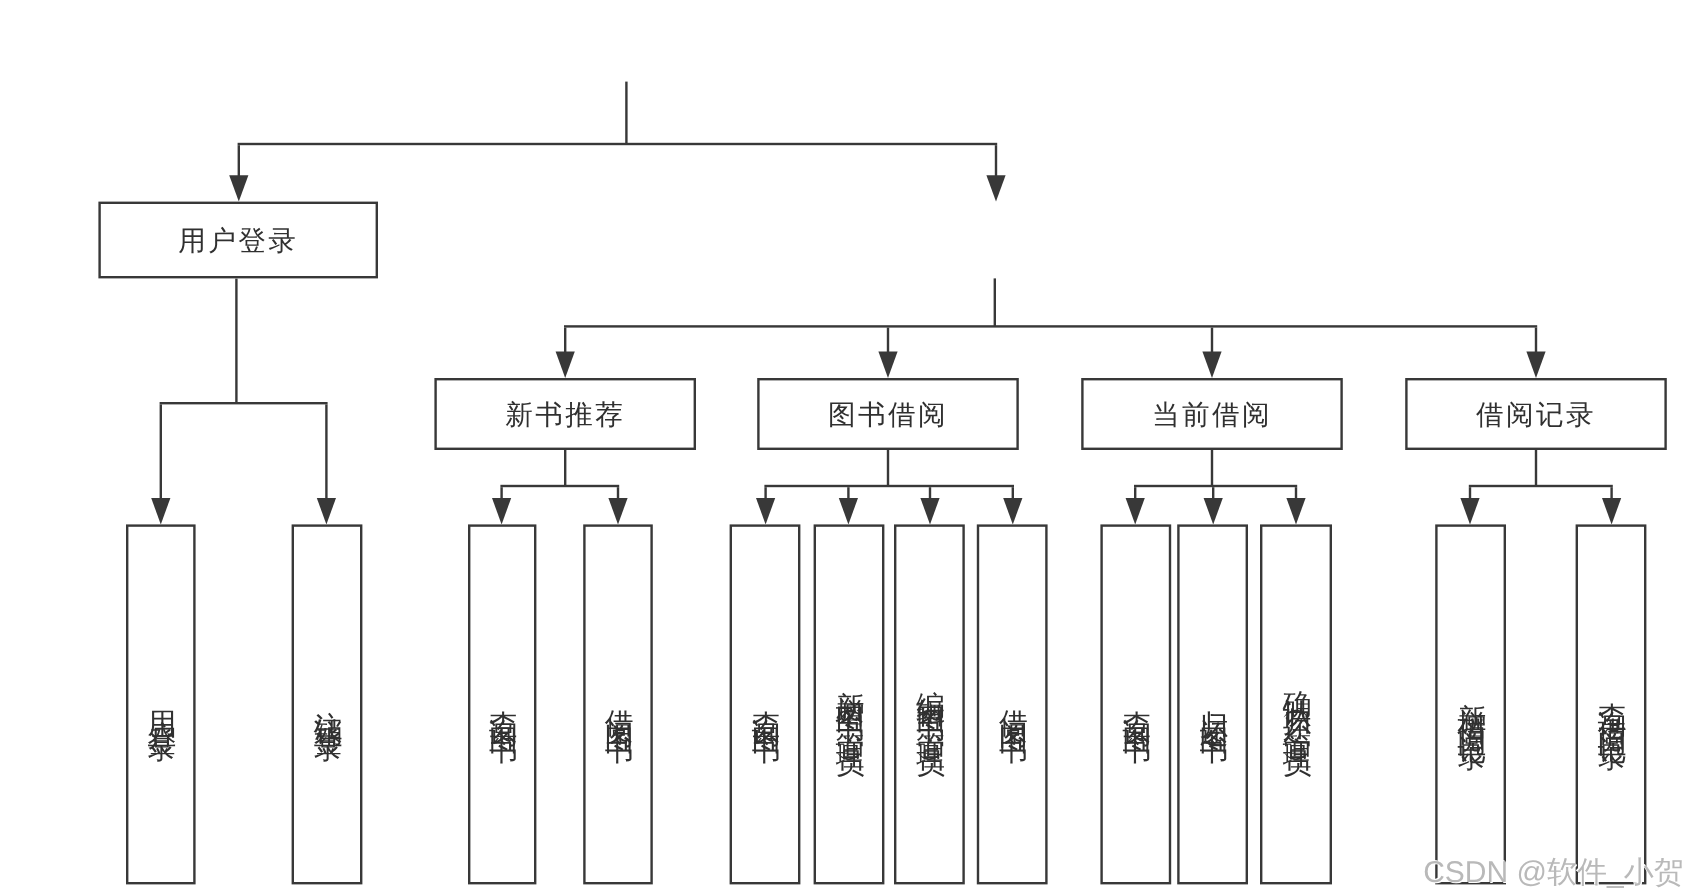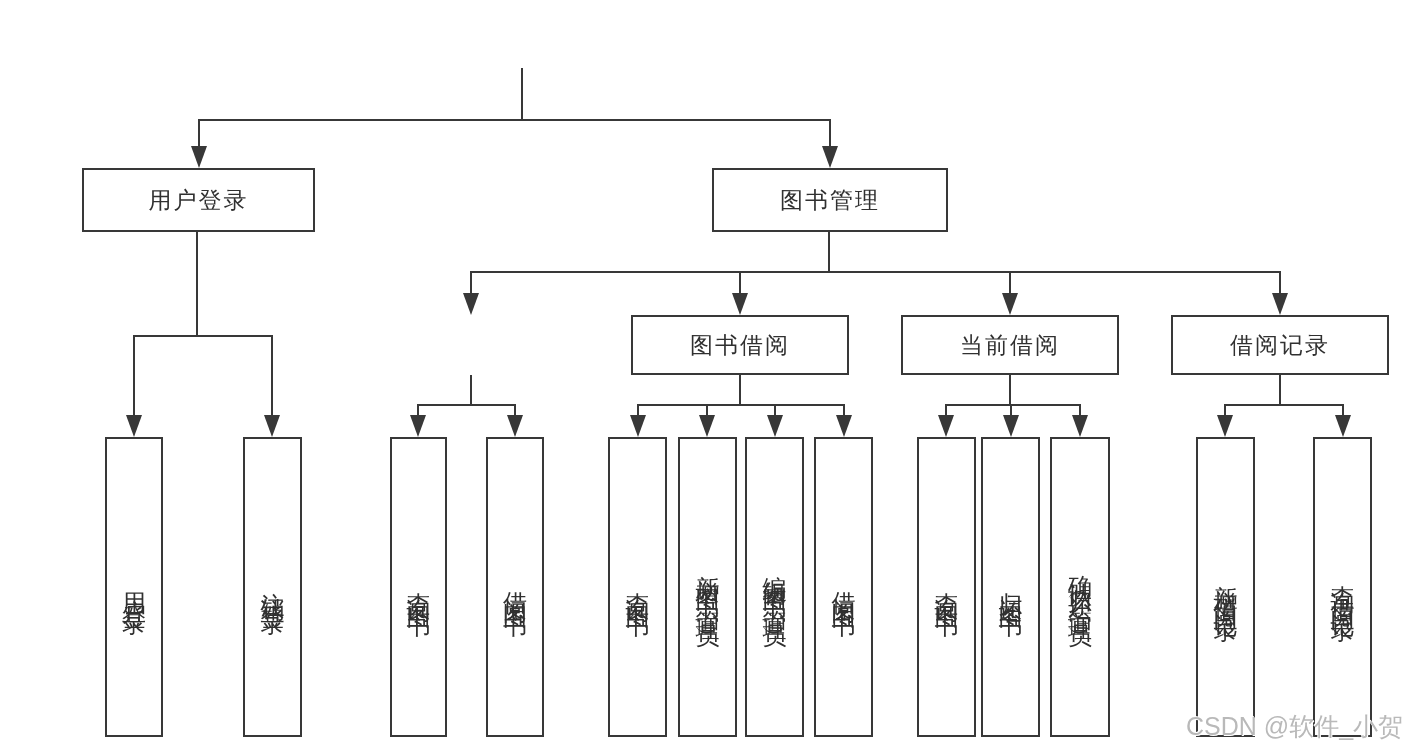--- a/index.html
+++ b/index.html
@@ -32,24 +32,24 @@
 </style>
 </head>
 <body>
 
 <div class="canvas">
 
 
   <div class="box" style="left:82px;top:168px;width:233px;height:64px">
     <span class="hlabel">用户登录</span>
   </div>
-  <div class="box" style="left:712px;top:168px;width:236px;height:64px">
-    <span class="hlabel">图书管理</span>
+
+  <div class="box" style="left:362px;top:315px;width:218px;height:60px">
+    <span class="hlabel">新书推荐</span>
   </div>
-
   <div class="box" style="left:631px;top:315px;width:218px;height:60px">
     <span class="hlabel">图书借阅</span>
   </div>
   <div class="box" style="left:901px;top:315px;width:218px;height:60px">
     <span class="hlabel">当前借阅</span>
   </div>
   <div class="box" style="left:1171px;top:315px;width:218px;height:60px">
     <span class="hlabel">借阅记录</span>
   </div>
 

